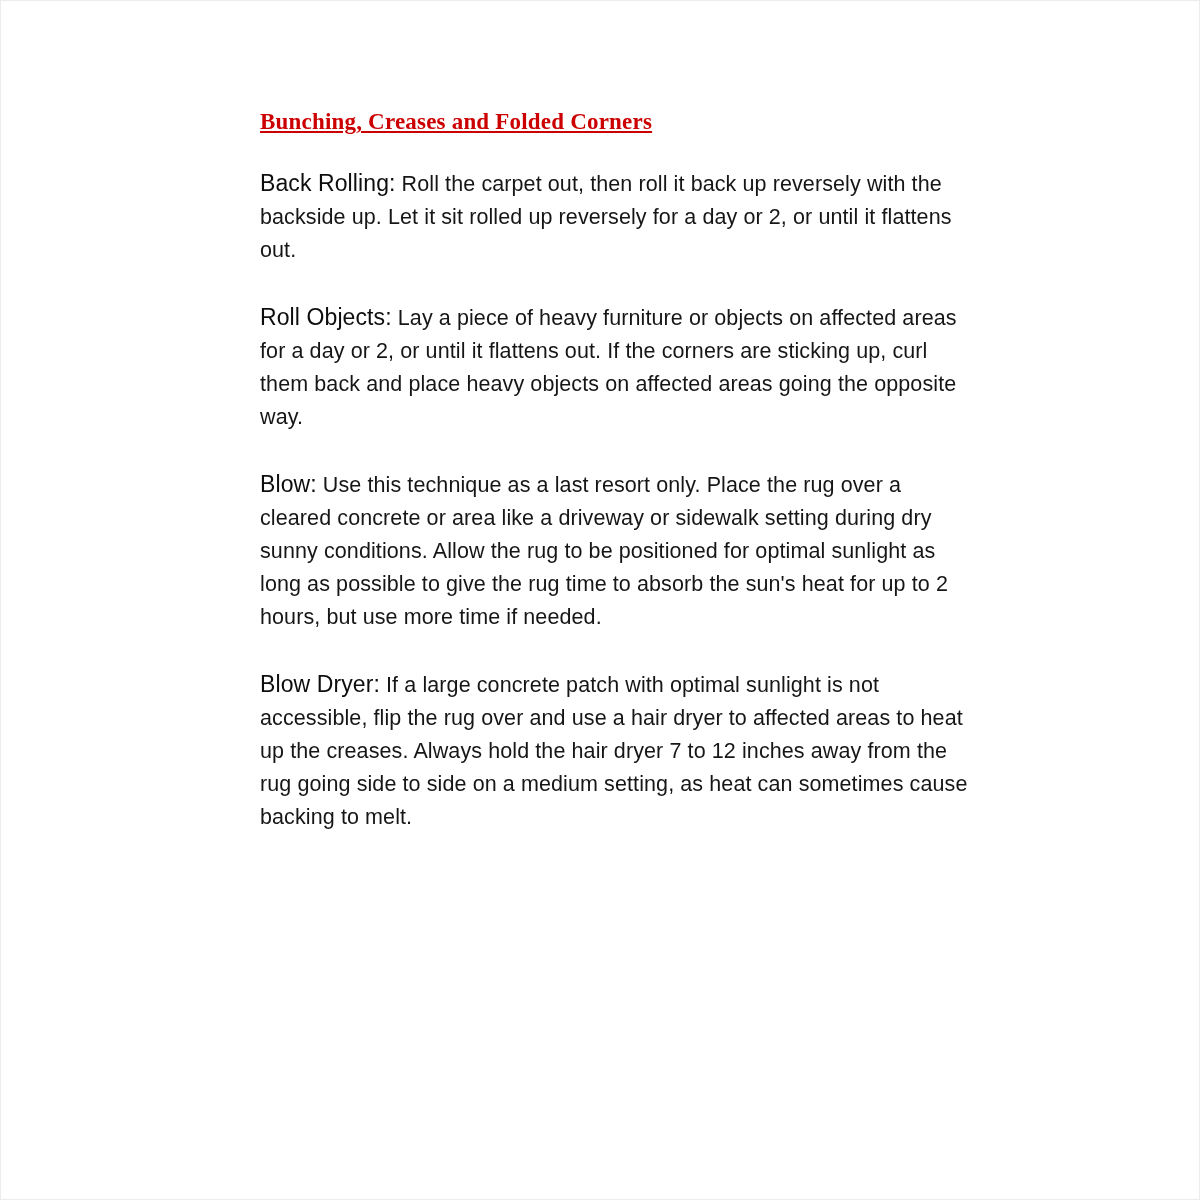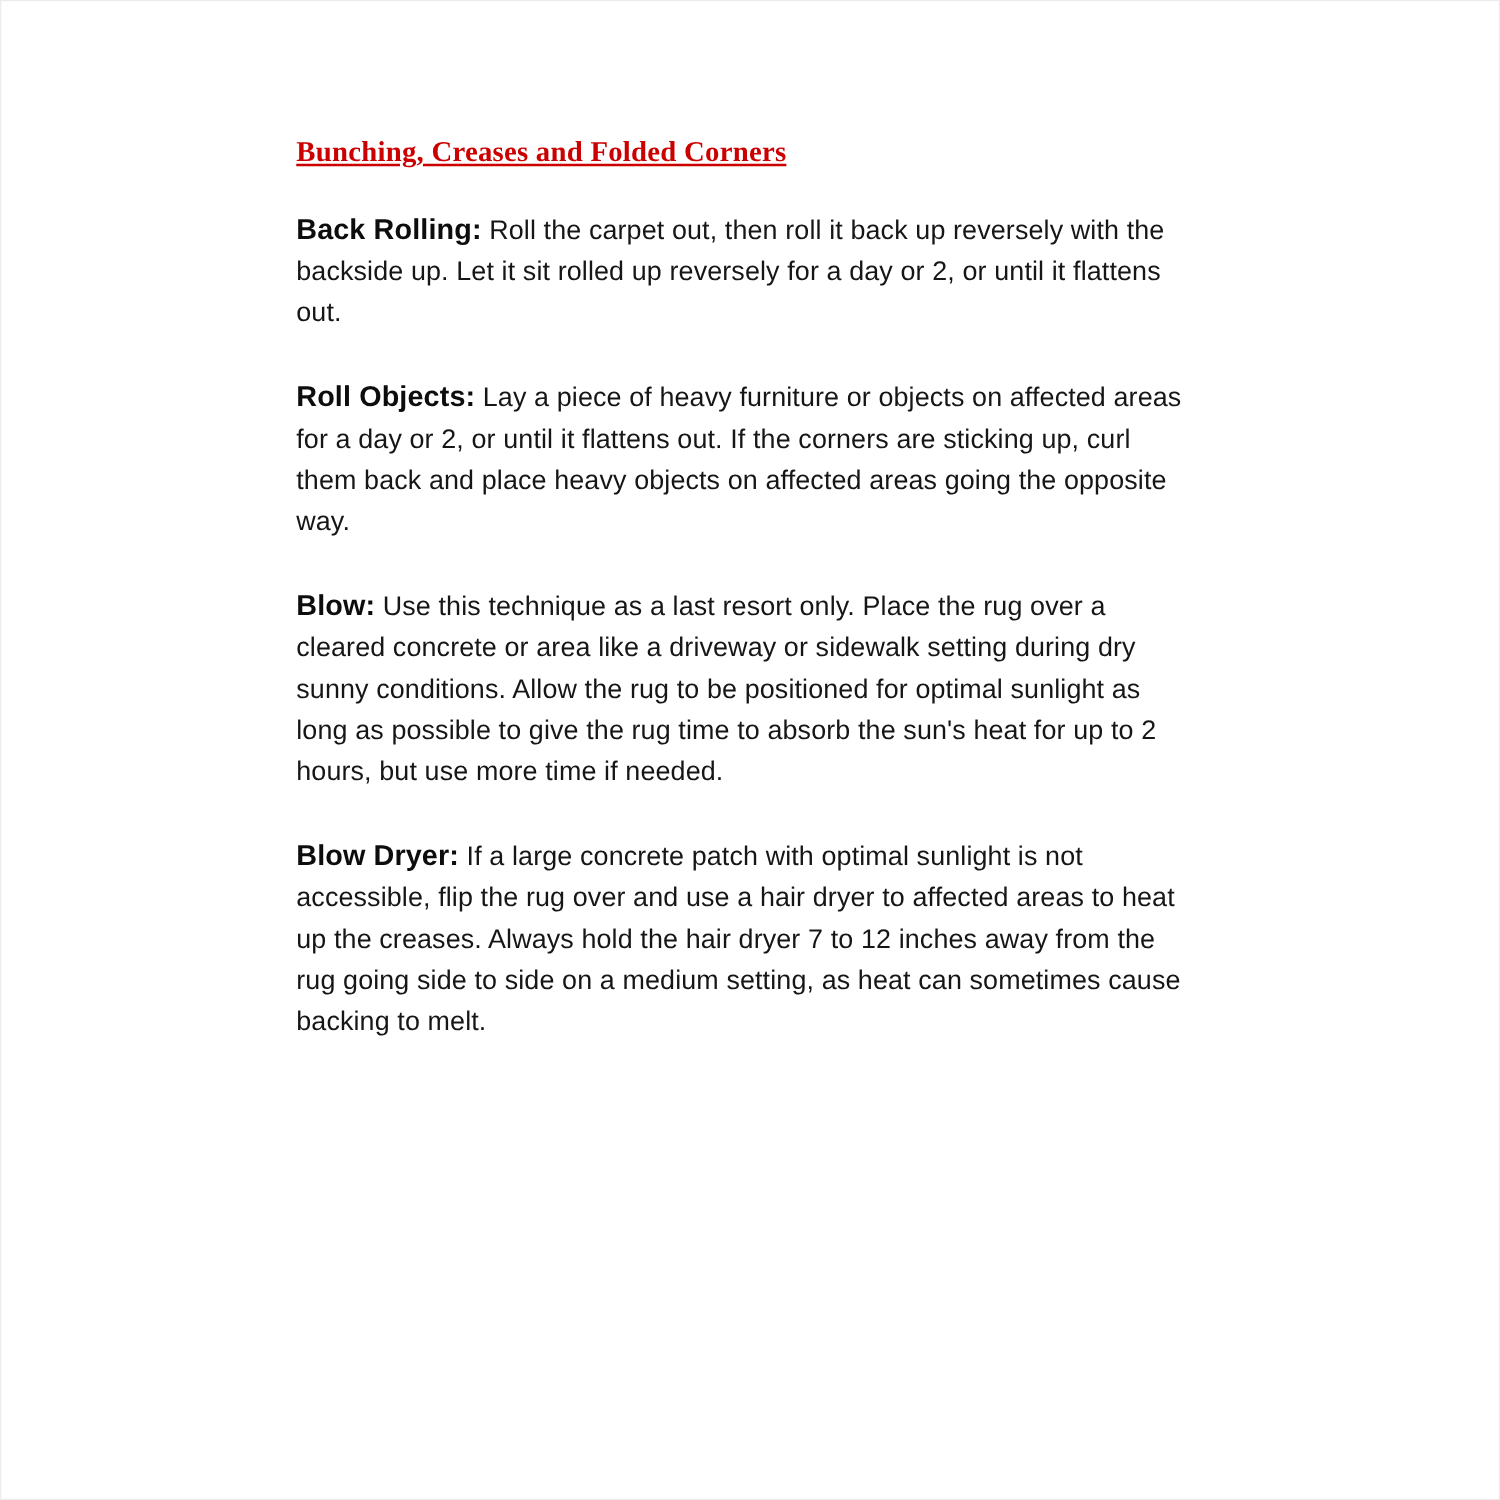--- a/index.html
+++ b/index.html
@@ -12,21 +12,21 @@
 
   body {
     position: relative;
     font-family: "Liberation Sans", sans-serif;
     border: 1px solid #ececec;
     overflow: hidden;
   }
 
   .page {
     position: absolute;
-    left: 236px;
+    left: 259px;
     top: 108px;
     width: 712px;
   }
 
   .doc-heading {
     font-family: "Liberation Serif", serif;
     font-size: 23px;
     font-weight: bold;
     color: #cc0000;
     text-decoration: underline;
@@ -38,21 +38,21 @@
     font-size: 21.5px;
     line-height: 33px;
     color: #161616;
     margin-bottom: 34px;
     letter-spacing: 0.1px;
   }
 
   .para:last-child { margin-bottom: 18px; }
 
   .lead {
-    font-weight: bold;
+    font-weight: normal;
     font-size: 23px;
     color: #0d0d0d;
   }
 </style>
 </head>
 <body>
 
 <div class="page">
 
   <h1 class="doc-heading">Bunching, Creases and Folded Corners</h1>

